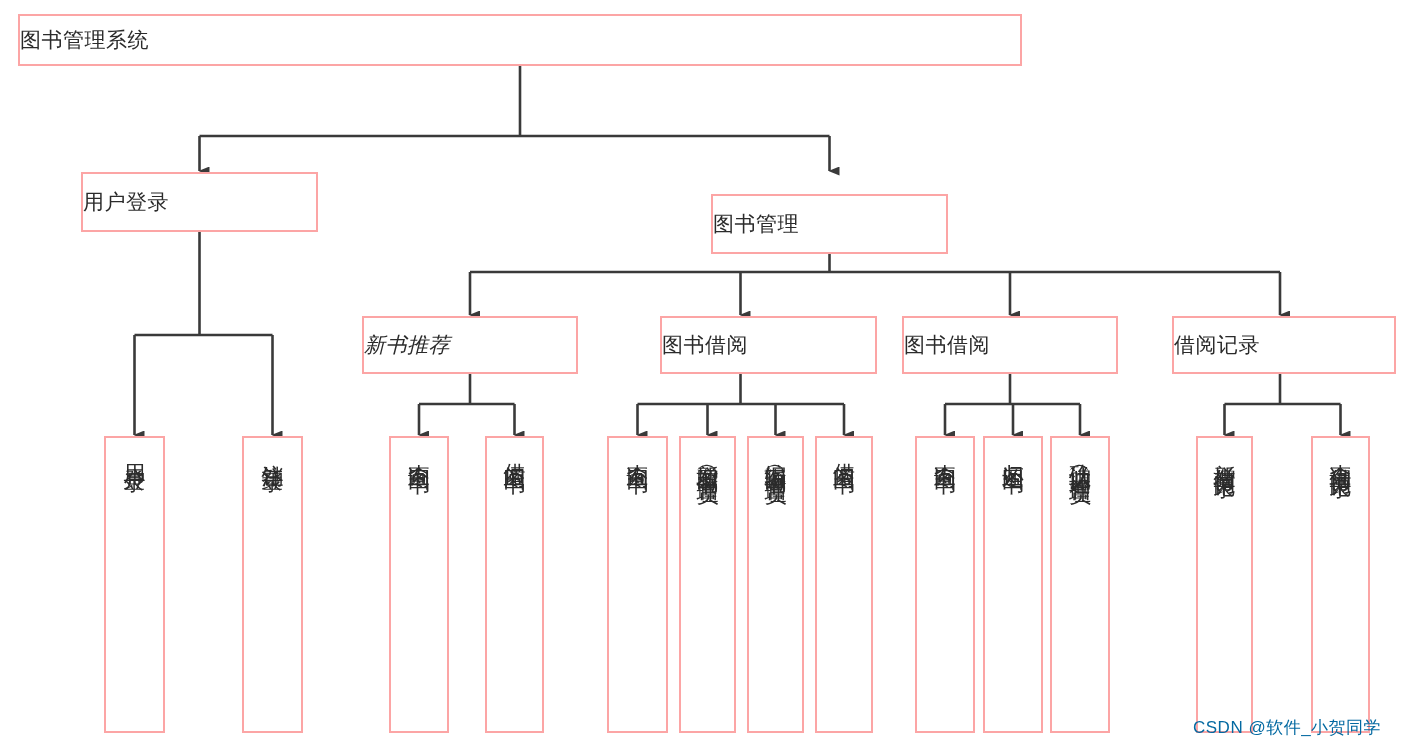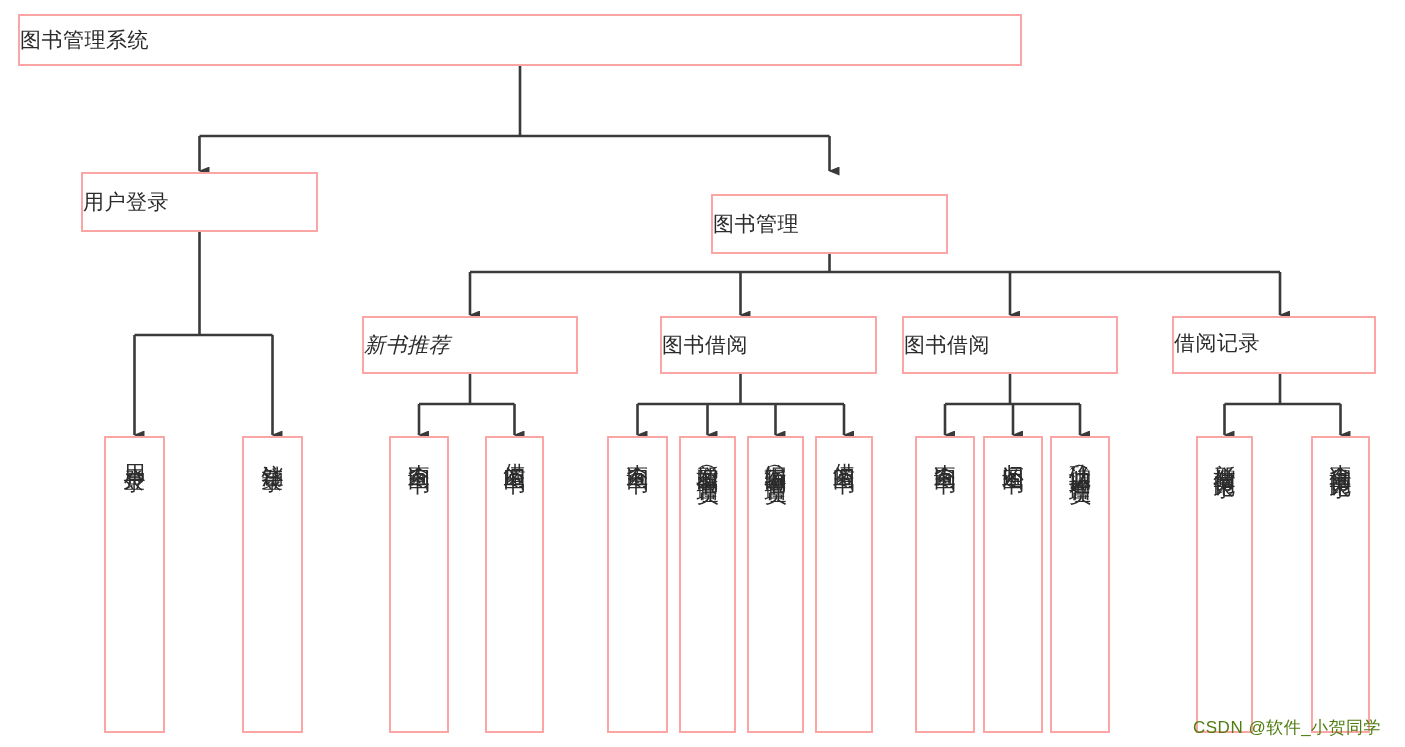--- a/index.html
+++ b/index.html
@@ -51,21 +51,21 @@
   .node-vertical .node-label {
     writing-mode: vertical-rl;
     text-orientation: upright;
     font-size: 22px;
     letter-spacing: 3px;
     line-height: 1.0;
     margin: 0 auto;
   }
   .watermark {
     position: absolute;
-    color: #4d7c0f;
+    color: #0369a1;
     font-size: 17px;
     letter-spacing: 0.5px;
     white-space: nowrap;
     pointer-events: none;
   }
 </style>
 </head>
 <body>
 
 <div id="canvas">
@@ -125,21 +125,21 @@
       </div>
       <div class="node-box node-horizontal" style="left: 362px; top: 316px; width: 216px; height: 58px; font-style: italic;">
         <span class="node-label">新书推荐</span>
       </div>
       <div class="node-box node-horizontal" style="left: 660px; top: 316px; width: 217px; height: 58px;">
         <span class="node-label">图书借阅</span>
       </div>
       <div class="node-box node-horizontal" style="left: 902px; top: 316px; width: 216px; height: 58px;">
         <span class="node-label">图书借阅</span>
       </div>
-      <div class="node-box node-horizontal" style="left: 1172px; top: 316px; width: 204px; height: 58px; font-family: Liberation Mono, monospace;">
+      <div class="node-box node-horizontal" style="left: 1172px; top: 316px; width: 224px; height: 58px;">
         <span class="node-label">借阅记录</span>
       </div>
       <div class="node-box node-vertical" style="left: 104px; top: 436px; width: 61px; height: 297px;">
         <span class="node-label">用户登录</span>
       </div>
       <div class="node-box node-vertical" style="left: 242px; top: 436px; width: 61px; height: 297px;">
         <span class="node-label">注销登录</span>
       </div>
       <div class="node-box node-vertical" style="left: 389px; top: 436px; width: 60px; height: 297px;">
         <span class="node-label">查询图书</span>

